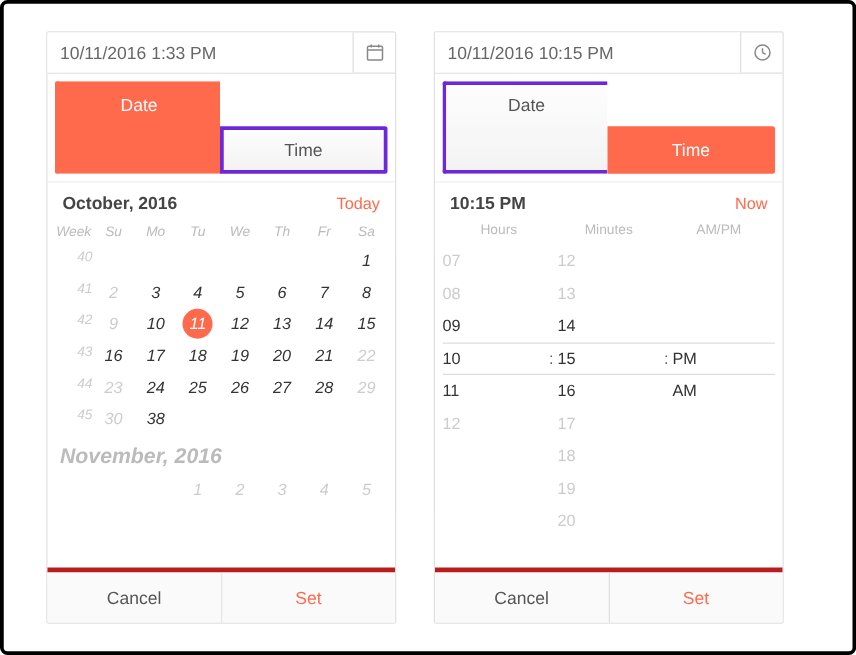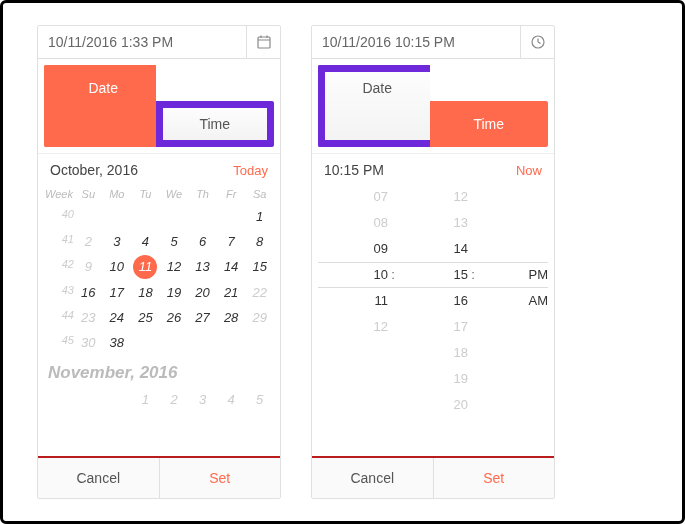--- a/index.html
+++ b/index.html
@@ -8,21 +8,21 @@
     background: #fff;
     width: 685px;
     height: 524px;
     border: 3px solid #000;
     border-radius: 6px;
     padding: 22px 34px;
     display: flex;
     gap: 30px;
   }
   .picker {
-    width: 244px;
+    width: 280px;
     border: 1px solid #e0e0e0;
     border-radius: 2px;
     background: #fff;
     display: flex;
     flex-direction: column;
   }
   .input-row {
     display: flex;
     border-bottom: 1px solid #e0e0e0;
   }
@@ -47,40 +47,40 @@
     display: flex;
     padding: 6px;
     gap: 0;
     border-bottom: 1px solid #eee;
   }
   .tab {
     flex: 1;
     text-align: center;
     padding: 8px 0;
     font-size: 14px;
-    border: 7px solid #6d28d9;
+    border: 3px solid #6d28d9;
     background: linear-gradient(#fdfdfd,#f3f3f3);
     color: #555;
     cursor: pointer;
   }
   .tab:first-child { border-right: none; border-radius: 2px 0 0 2px;}
   .tab:last-child { border-radius: 0 2px 2px 0; margin-top: 36px;}
   .tab.active {
     background: #ff6a4d;
     color: #fff;
     border-color: #ff6a4d;
   }
   .header-row {
     display: flex;
     justify-content: space-between;
     padding: 8px 12px 6px 12px;
     font-size: 14px;
     align-items: center;
   }
-  .header-title { font-weight: 400; color: #444; }
+  .header-title { font-weight: 700; color: #444; }
   .header-link { color: #ff6a4d; font-size: 13px; cursor: pointer; text-align: center; }
 
   
   .cal-wrap { flex:1; overflow:hidden; padding: 0 6px; }
   .cal {
     display: grid;
     grid-template-columns: 30px repeat(7, 1fr);
     font-size: 12px;
     color: #333;
     font-style: italic;
@@ -120,34 +120,34 @@
     padding: 2px 6px 6px 6px;
   }
   .time-cols {
     flex:1;
     display:grid;
     grid-template-columns: 1fr 10px 1fr 10px 1fr;
     position:relative;
     overflow:hidden;
   }
   .col { display:flex; flex-direction:column; align-items:center; }
-  .trow { height:26px; line-height:26px; font-size:13px; color:#ccc; width:100%; text-align:right;}
+  .trow { height:26px; line-height:26px; font-size:13px; color:#ccc; width:100%; text-align:left;}
   .tmid { color:#333; }
   .sep { height:26px; line-height:26px; font-size:13px; color:#666; text-align:center; }
   .sel-band {
     position:absolute; left:0; right:0;
     border-top:1px solid #ddd; border-bottom:1px solid #ddd;
     height:26px; top: 78px; pointer-events:none;
     background: #fff;
   }
   .col, .sepcol { position:relative; z-index:1; }
 
   .footer {
     display: flex;
-    border-top: 2px solid #b91c1c;
+    border-top: 4px solid #b91c1c;
   }
   .fbtn {
     flex: 1;
     text-align: center;
     padding: 12px 0;
     font-size: 14px;
     cursor: pointer;
     background:#fafafa;
   }
   .fbtn.cancel { color:#555; border-right:1px solid #e0e0e0; }
@@ -265,20 +265,27 @@
   </div>
   <div class="tabs">
     <div class="tab">Date</div>
     <div class="tab active">Time</div>
   </div>
   <div class="header-row">
     <span class="header-title">10:15 PM</span>
     <span class="header-link">Now</span>
   </div>
   <div class="time-body">
+    <div class="time-cols-head">
+      <div>Hours</div>
+        <div></div>
+      <div>Minutes</div>
+        <div></div>
+      <div>AM/PM</div>
+    </div>
     <div class="time-cols">
       <div class="sel-band"></div>
       <div class="col" id="col-h">
           <div class="trow">07</div>
           <div class="trow">08</div>
           <div class="trow tmid">09</div>
           <div class="trow tmid">10</div>
           <div class="trow tmid">11</div>
           <div class="trow">12</div>
           <div class="trow"></div>

